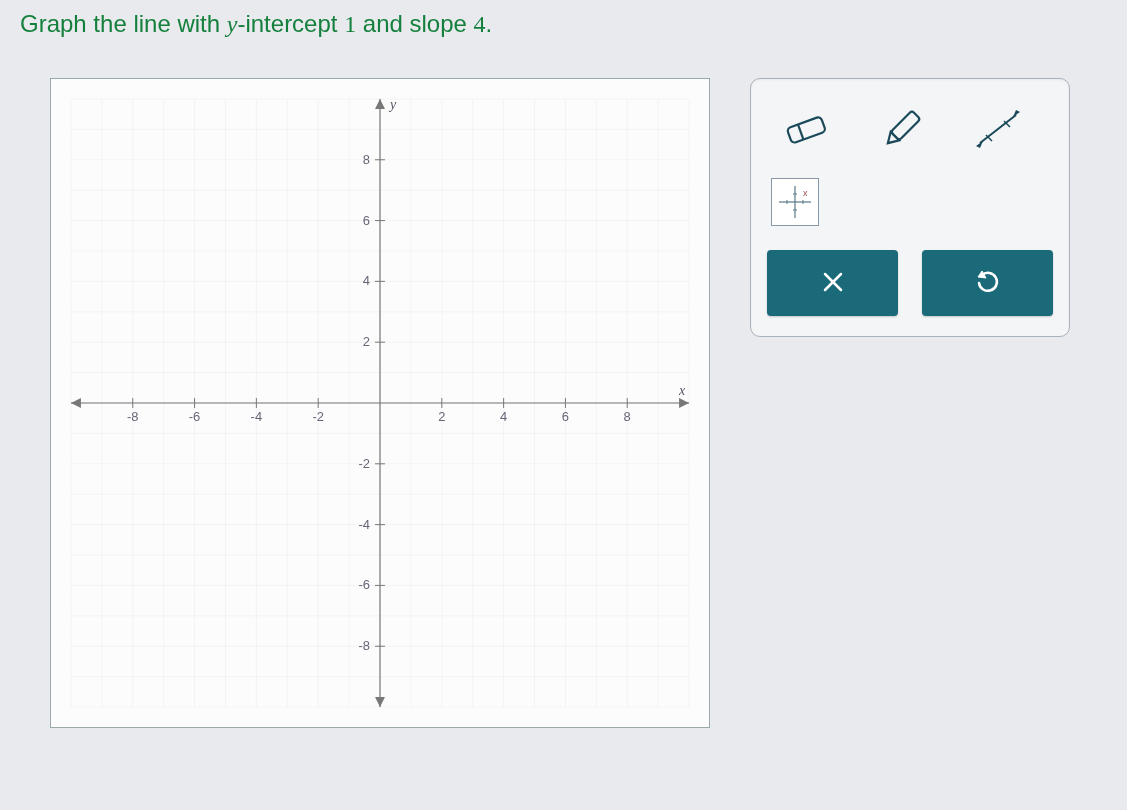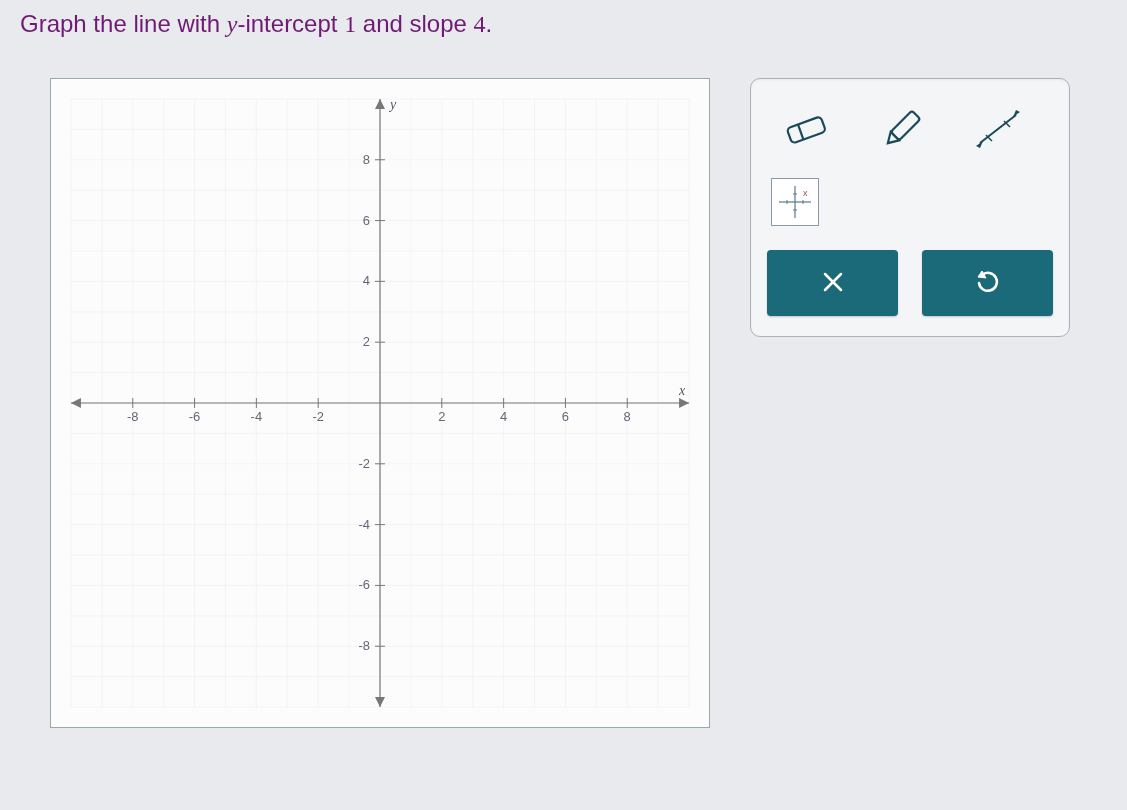--- a/index.html
+++ b/index.html
@@ -7,21 +7,21 @@
       font-family: "Segoe UI", Arial, sans-serif;
       background: #e8eaed;
       width: 1127px;
       height: 810px;
       padding: 10px 20px;
       color: #3a4a5a;
       overflow: hidden;
     }
     .instruction {
       font-size: 24px;
-      color: #701a75;
+      color: #15803d;
       margin-bottom: 40px;
       font-weight: 400;
     }
     .instruction .math-var {
       font-style: italic;
       font-family: "Times New Roman", serif;
     }
     .instruction .num {
       font-family: "Times New Roman", serif;
     }

